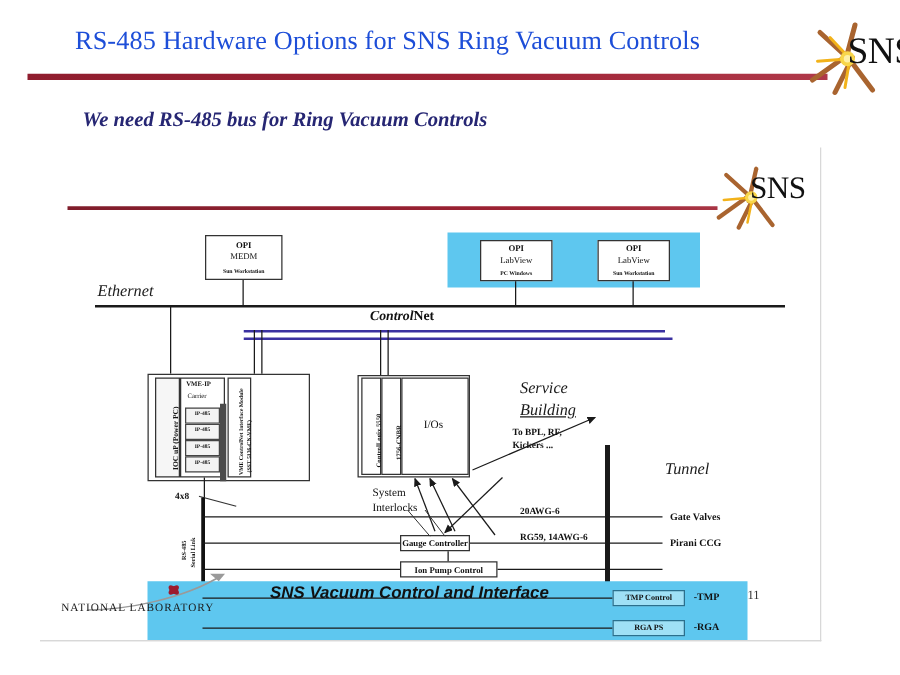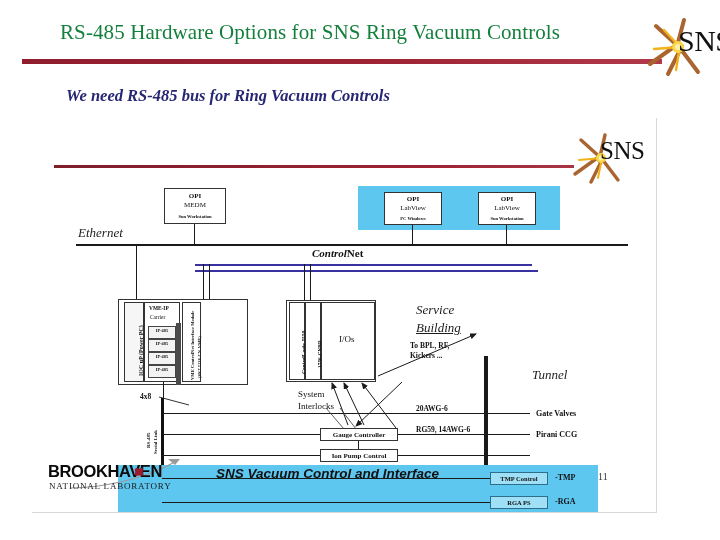--- a/index.html
+++ b/index.html
@@ -16,21 +16,21 @@
   }
 
   
   #slide-title {
     position: absolute;
     left: 60px;
     top: 20px;
     width: 600px;
     font-family: "Liberation Serif", serif;
     font-size: 21px;
-    color: #15803d;
+    color: #1d4ed8;
     letter-spacing: 0.1px;
     white-space: nowrap;
   }
   #title-rule {
     position: absolute;
     left: 22px;
     top: 59px;
     width: 640px;
     height: 5px;
     background: linear-gradient(to right, #8f1d2e 0%, #9e2234 55%, #b0394a 100%);
@@ -130,21 +130,20 @@
     font-size: 13px;
     color: #1b1b1b;
   }
   .lbl.bold-small { font-weight: bold; font-size: 7.5px; }
   .lbl.cn {
     font-family: "Liberation Serif", serif;
     font-style: italic;
     font-weight: bold;
     font-size: 11px;
     color: #111;
-    margin-left: 16px;
   }
   .lbl.cn em { font-style: normal; }
 
   
   .vtext {
     position: absolute;
     transform-origin: 0 0;
     transform: rotate(-90deg);
     white-space: nowrap;
     font-family: "Liberation Serif", serif;
@@ -423,21 +422,21 @@
   <div class="hline" style="left:130px; top:337px; width:368px; height:1px;"></div>
 
   <div class="lbl bold-small" style="left:384px; top:286px;">20AWG-6</div>
   <div class="lbl bold-small" style="left:384px; top:307px;">RG59, 14AWG-6</div>
   <div class="lbl bold-small" style="left:384px; top:328px;margin-top:29px;">RG213</div>
 
   <div class="lbl bold-small" style="left:504px; top:291px; font-size:8px;text-align:center;">Gate Valves</div>
   <div class="lbl bold-small" style="left:504px; top:312px; font-size:8px;">Pirani CCG</div>
   <div class="lbl bold-small" style="left:504px; top:333px; font-size:8px;margin-top:40px;">IP</div>
 
-  <div class="smallbox" style="left:288px; top:310px; width:78px; height:13px; line-height:12px;">
+  <div class="smallbox" style="left:288px; top:310px; width:56px; height:13px; line-height:12px;">
     <span>Gauge Controller</span>
   </div>
   <div class="smallbox" style="left:288px; top:331px; width:78px; height:13px; line-height:12px;">
     <span>Ion Pump Control</span>
   </div>
   <div class="vline" style="left:326px; top:323px; width:1px; height:8px;"></div>
 
   <svg style="position:absolute; left:290px; top:290px;" width="46" height="46">
     <line x1="4" y1="0" x2="22" y2="21" stroke="#333" stroke-width="0.8"></line>
     <line x1="18" y1="0" x2="34" y2="21" stroke="#333" stroke-width="0.8"></line>
@@ -456,21 +455,20 @@
   <div class="lbl bold-small" style="left:523px; top:355px; font-size:8px;">-TMP</div>
   <div class="lbl bold-small" style="left:523px; top:379px; font-size:8px;">-RGA</div>
 
 </div>
 
 <div id="bnl-logo">
   <svg id="bnl-swoosh" viewBox="0 0 130 34">
     <path d="M2 30 C 30 30, 78 22, 110 2" stroke="#9a9a9a" stroke-width="1.2" fill="none"></path>
     <path d="M100 1 L112 1 L107 7 Z" fill="#9a9a9a"></path>
   </svg>
-  <div id="bnl-top">BROOKHAVEN</div>
   <svg style="position:absolute;left:85px;top:3px;" width="12" height="14">
     <ellipse cx="6" cy="7" rx="5" ry="2.6" fill="#9c1b2e" transform="rotate(40 6 7)"></ellipse>
     <ellipse cx="6" cy="7" rx="5" ry="2.6" fill="#9c1b2e" transform="rotate(-40 6 7)"></ellipse>
   </svg>
   <div id="bnl-bottom">NATIONAL LABORATORY</div>
 </div>
 
 <div id="footer-caption">SNS Vacuum Control and Interface</div>
 <div id="page-number">11</div>
 <div id="footer-rule"></div>

